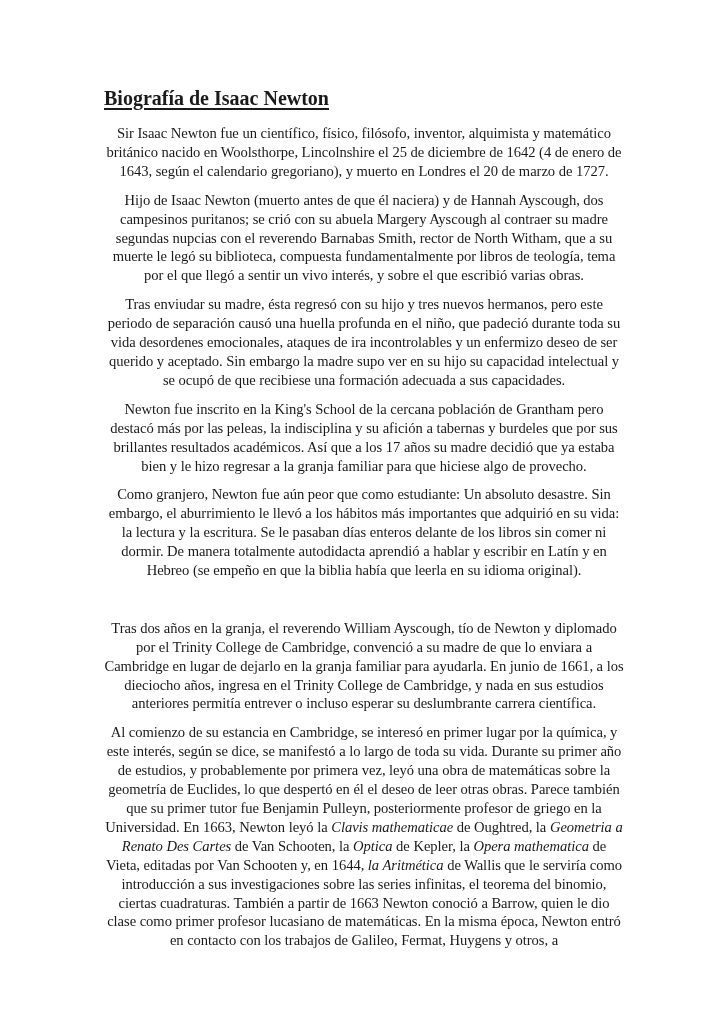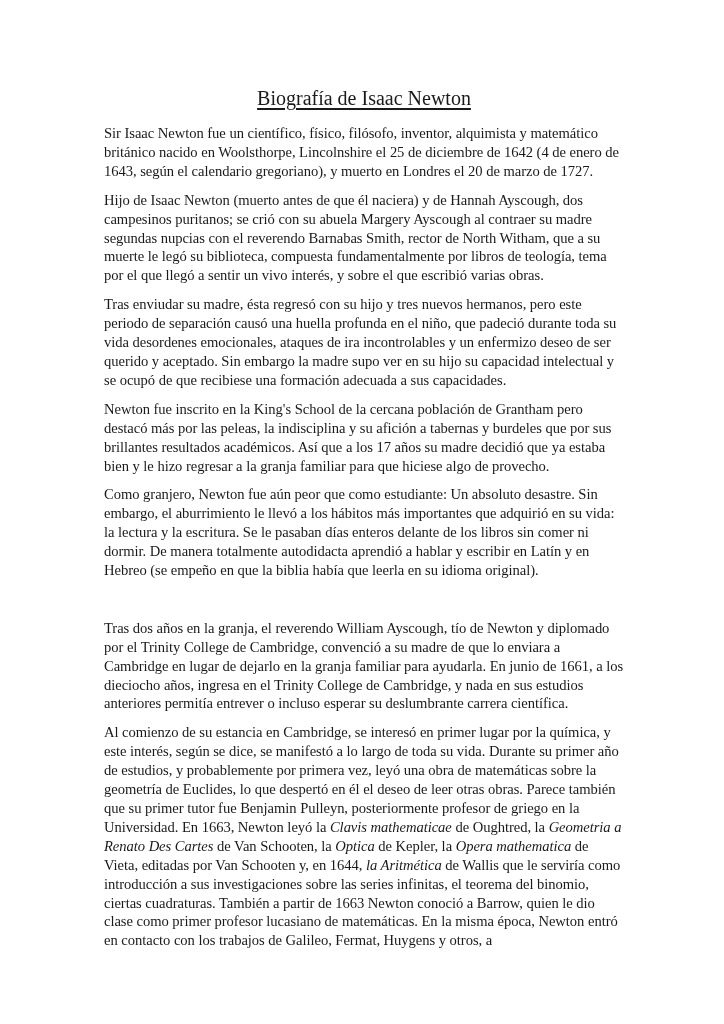--- a/index.html
+++ b/index.html
@@ -3,25 +3,26 @@
 <meta charset="utf-8">
 <style>
   html, body { margin: 0; padding: 0; background: #ffffff; }
   body { width: 724px; height: 1024px; overflow: hidden; position: relative; }
   .page {
     position: absolute; left: 104px; top: 84px; width: 520px;
     font-family: "Liberation Serif", serif; color: #1a1a1a;
   }
   .title {
     font-size: 20px; line-height: 28px; margin: 0 0 12px 0;
-    text-decoration: underline; text-underline-offset: 3px; font-weight: normal; text-align: center;
+    text-decoration: underline; text-underline-offset: 3px; font-weight: bold;
   }
   p {
     margin: 0 0 10px 0; font-size: 14.6px; line-height: 18.9px;
     letter-spacing: -0.05px;
+    text-align: center;
   }
   p.empty { height: 18.9px; margin: 0 0 10px 0; }
   em { }
 </style>
 </head>
 <body>
 
 <div class="page">
   <h1 class="title">Biografía de Isaac Newton</h1>
 

